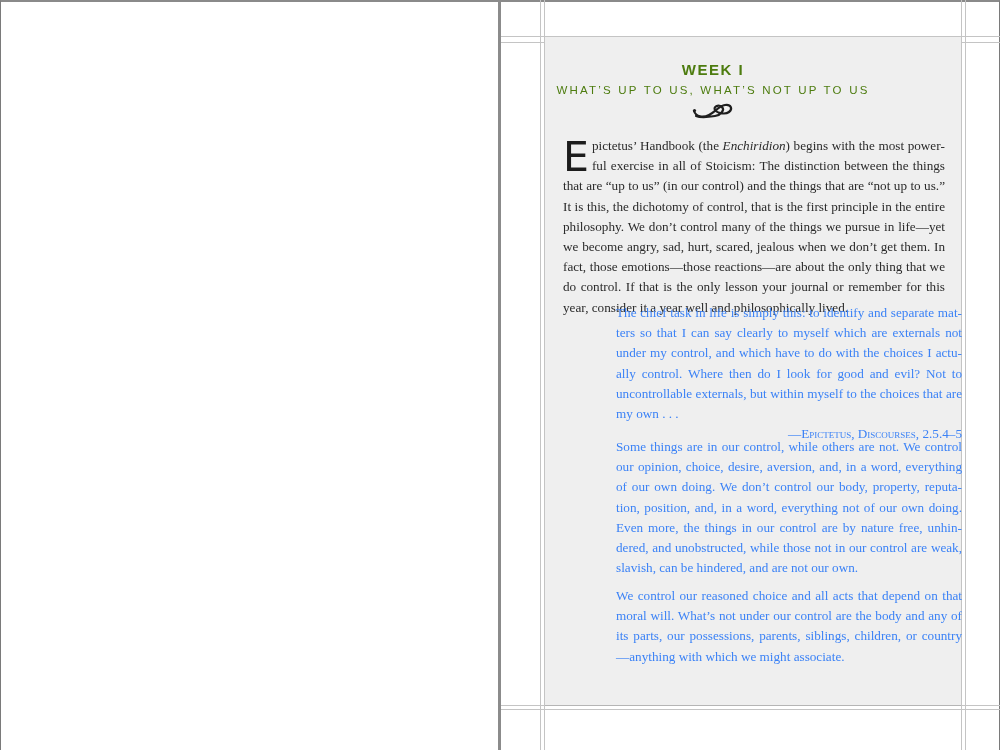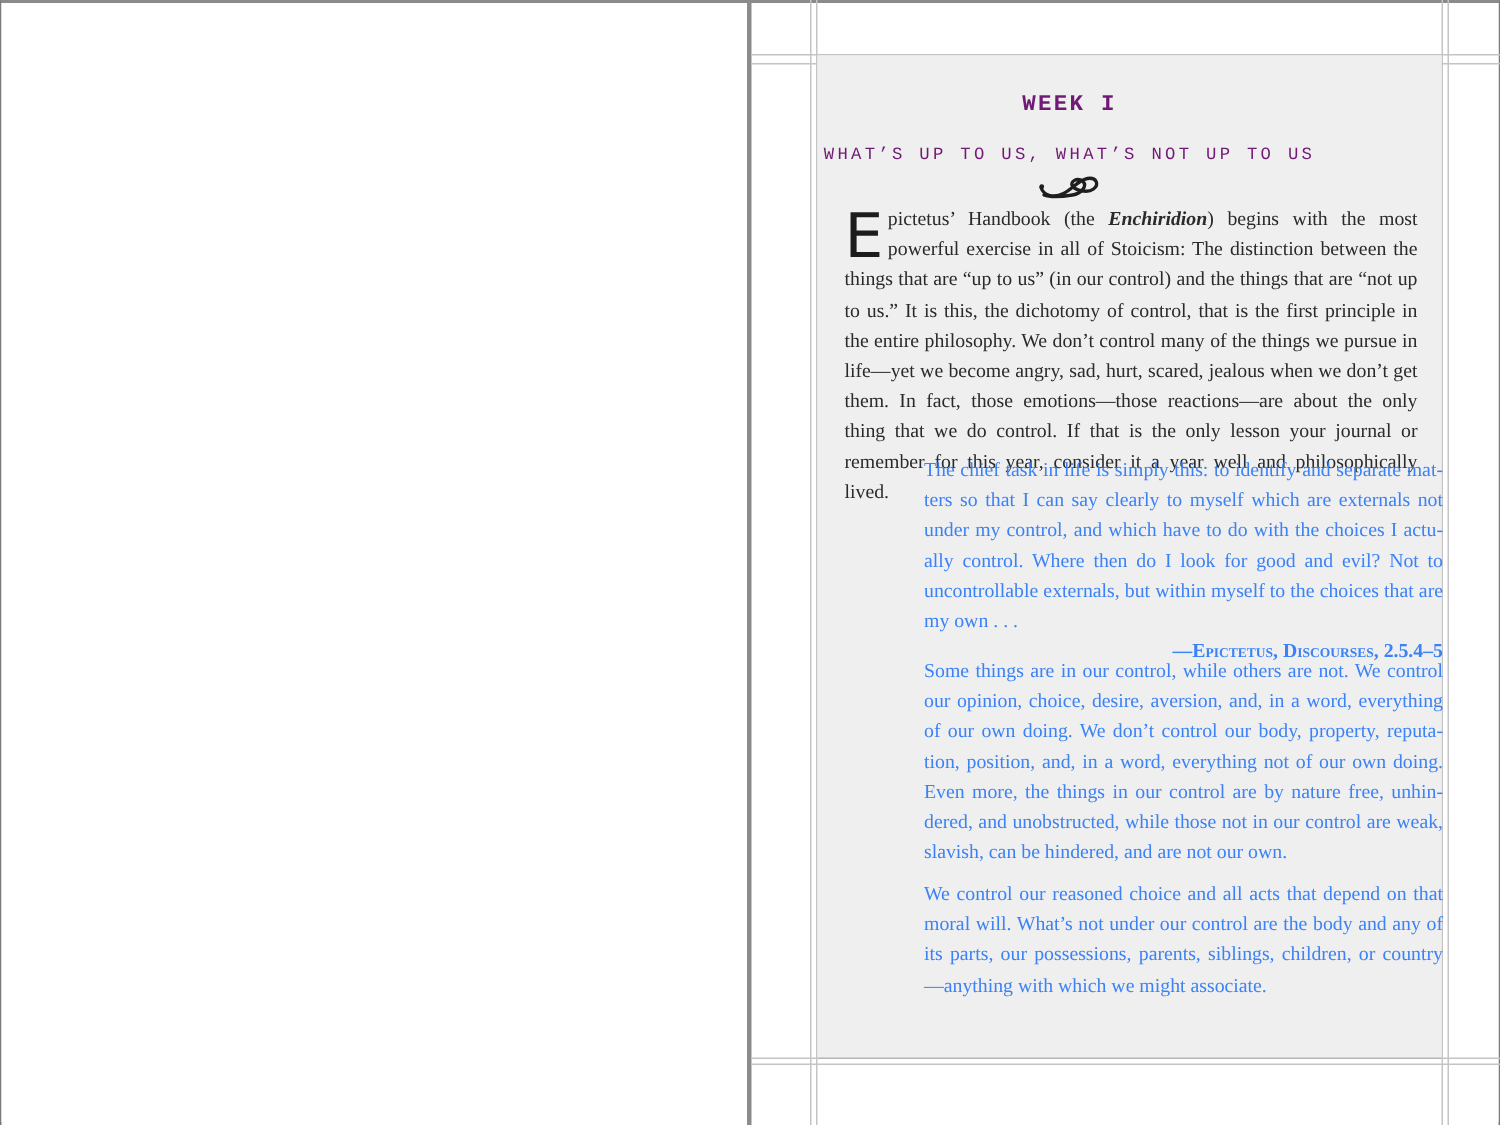--- a/index.html
+++ b/index.html
@@ -63,34 +63,34 @@
       height: 668px;
       background: #efefef;
       border-bottom: 1px solid #b5b5b5;
     }
     .heading {
       position: absolute;
       left: 545px;
       top: 60px;
       width: 336px;
       text-align: center;
-      font-family: Liberation Mono, monospace;
-      color: #701a75;
+      font-family: Liberation Sans, sans-serif;
+      color: #4d7c0f;
     }
     .week-title {
       font-size: 15px;
       font-weight: bold;
       letter-spacing: 1.5px;
       line-height: 20px;
     }
     .week-subtitle {
       font-size: 11.5px;
       letter-spacing: 2.2px;
       line-height: 16px;
-      margin-top: 16px;
+      margin-top: 2px;
     }
     .ornament {
       margin: 3px auto 0;
       width: 44px;
       height: 20px;
     }
     .body-text {
       position: absolute;
       left: 563px;
       top: 136px;
@@ -103,35 +103,34 @@
     }
     .dropcap {
       float: left;
       font-family: "DejaVu Sans", "Liberation Sans", sans-serif;
       font-size: 41px;
       line-height: 36px;
       margin: 3px 3px 0 0;
       color: #1c1c1c;
       font-weight: normal;
     }
-    .body-text em { font-style: italic; font-weight: bold; }
+    .body-text em { font-style: italic; }
     .quote {
       position: absolute;
       left: 616px;
       width: 346px;
       font-size: 13.2px;
       line-height: 20.2px;
       color: #3b82f6;
       text-align: justify;
     }
     .quote .attrib {
       text-align: right;
       font-variant: small-caps;
       margin-top: 0;
-      font-weight: bold;
     }
     .q1 { top: 303px; }
     .q2 { top: 437px; }
     .q3 { top: 586px; }
   </style>
 </head>
 <body>
 
 <div class="frame"></div>
 

